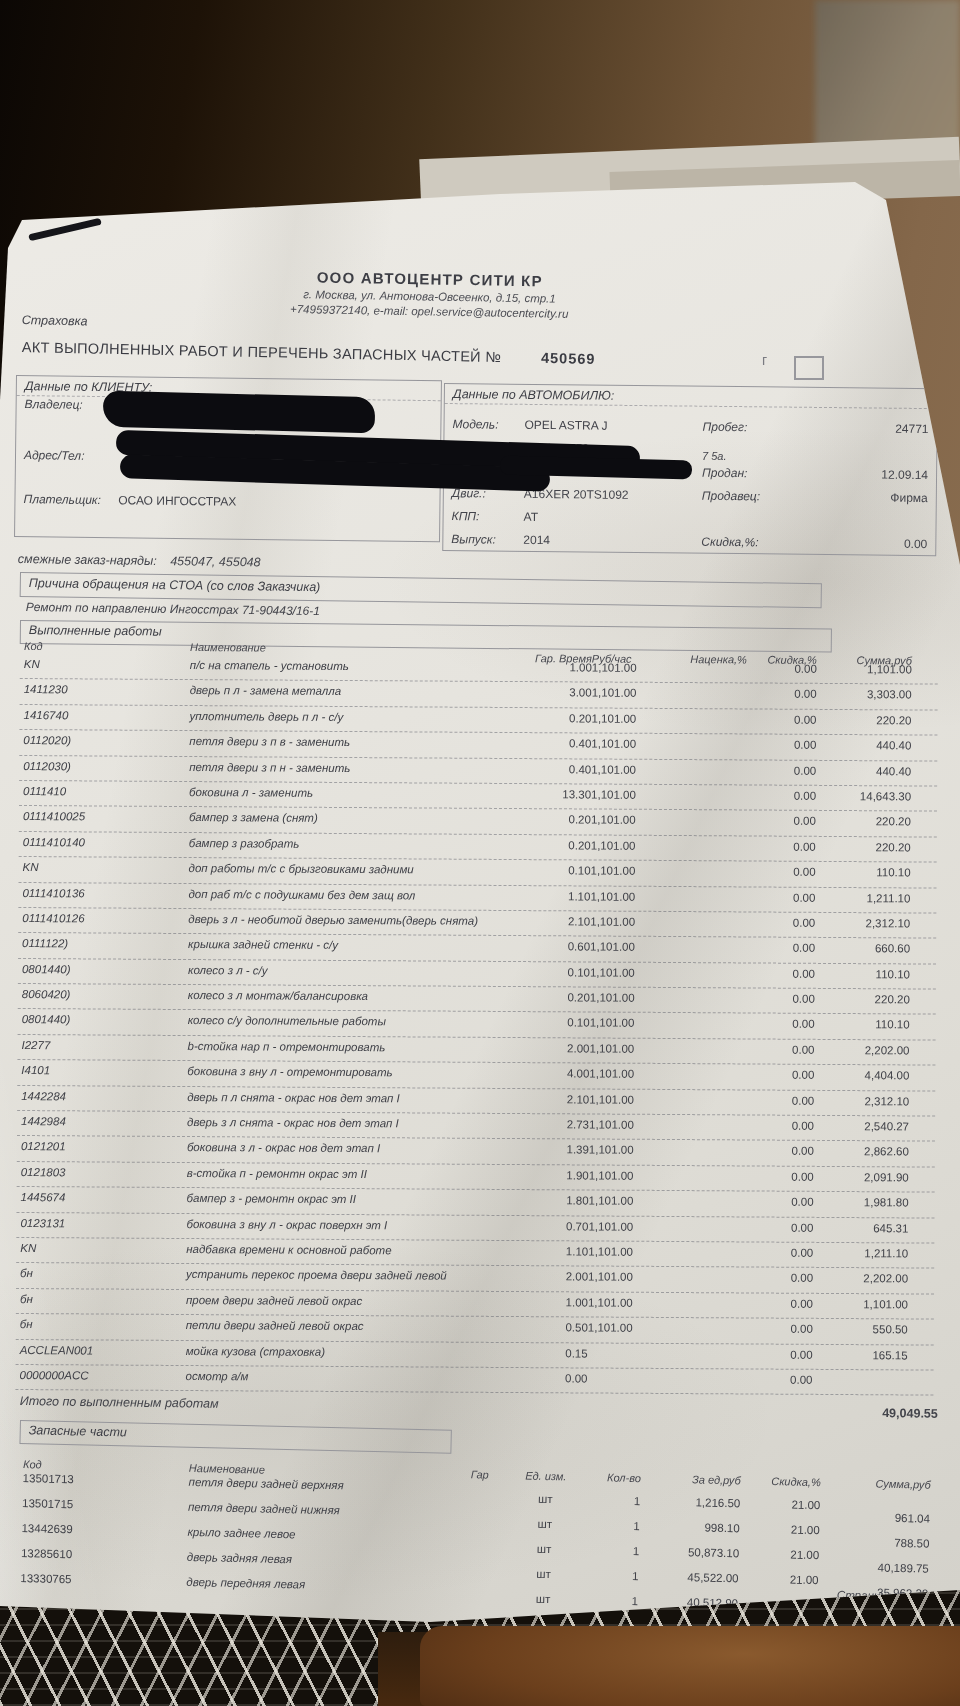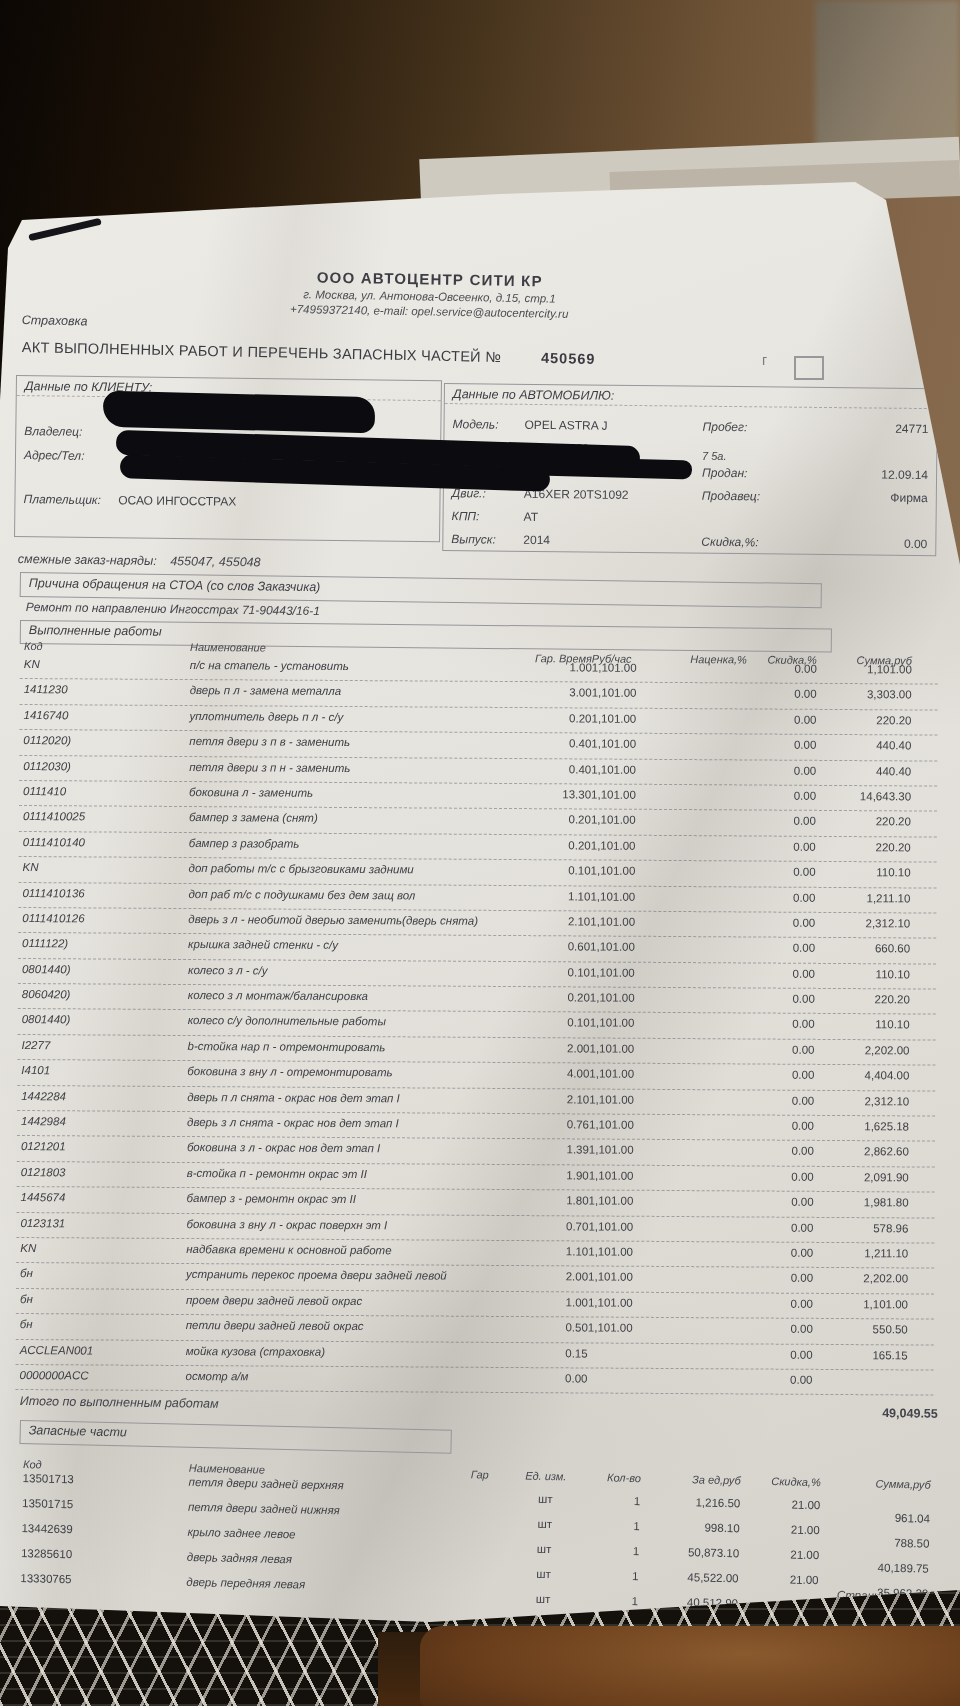--- a/index.html
+++ b/index.html
@@ -137,21 +137,21 @@
 
   <div class="abs doc-title-row">
     <span>АКТ ВЫПОЛНЕННЫХ РАБОТ И ПЕРЕЧЕНЬ ЗАПАСНЫХ ЧАСТЕЙ №</span>
     <span class="doc-number">450569</span>
   </div>
   <div class="abs cm-g">г</div>
   <div class="abs cm-box"></div>
 
   <div class="abs client-box frame-box">
     <div class="box-title it">Данные по КЛИЕНТУ:</div>
-    <div class="client-row it" style="left:8px;top:48px;">Владелец:</div>
+    <div class="client-row it" style="left:8px;top:21px;">Владелец:</div>
     <div class="client-row it" style="left:8px;top:72px;text-align:right;">Адрес/Тел:</div>
     <div class="client-row" style="left:8px;top:116px;">
       <span class="it">Плательщик:</span>
       <span style="margin-left:14px;">ОСАО ИНГОССТРАХ</span>
     </div>
   </div>
 
   <div class="abs vehicle-box frame-box">
     <div class="box-title it">Данные по АВТОМОБИЛЮ:</div>
     <div style="padding-top:4px;">
@@ -382,25 +382,25 @@
         <span class="c-name it">дверь п л снята - окрас нов дет этап I</span>
         <span class="c-time">2.10</span>
         <span class="c-rate">1,101.00</span>
         <span class="c-markup"></span>
         <span class="c-disc">0.00</span>
         <span class="c-sum">2,312.10</span>
       </div>
       <div class="wrow">
         <span class="c-code it">1442984</span>
         <span class="c-name it">дверь з л снята - окрас нов дет этап I</span>
-        <span class="c-time">0.76</span>
-        <span class="c-rate">1,101.00</span>
-        <span class="c-markup"></span>
-        <span class="c-disc">0.00</span>
-        <span class="c-sum">1,625.18</span>
+        <span class="c-time">2.73</span>
+        <span class="c-rate">1,101.00</span>
+        <span class="c-markup"></span>
+        <span class="c-disc">0.00</span>
+        <span class="c-sum">2,540.27</span>
       </div>
       <div class="wrow">
         <span class="c-code it">0121201</span>
         <span class="c-name it">боковина з л - окрас нов дет этап I</span>
         <span class="c-time">1.39</span>
         <span class="c-rate">1,101.00</span>
         <span class="c-markup"></span>
         <span class="c-disc">0.00</span>
         <span class="c-sum">2,862.60</span>
       </div>
@@ -422,21 +422,21 @@
         <span class="c-disc">0.00</span>
         <span class="c-sum">1,981.80</span>
       </div>
       <div class="wrow">
         <span class="c-code it">0123131</span>
         <span class="c-name it">боковина з вну л - окрас поверхн эт I</span>
         <span class="c-time">0.70</span>
         <span class="c-rate">1,101.00</span>
         <span class="c-markup"></span>
         <span class="c-disc">0.00</span>
-        <span class="c-sum">578.96</span>
+        <span class="c-sum">645.31</span>
       </div>
       <div class="wrow">
         <span class="c-code it">KN</span>
         <span class="c-name it">надбавка времени к основной работе</span>
         <span class="c-time">1.10</span>
         <span class="c-rate">1,101.00</span>
         <span class="c-markup"></span>
         <span class="c-disc">0.00</span>
         <span class="c-sum">1,211.10</span>
       </div>

